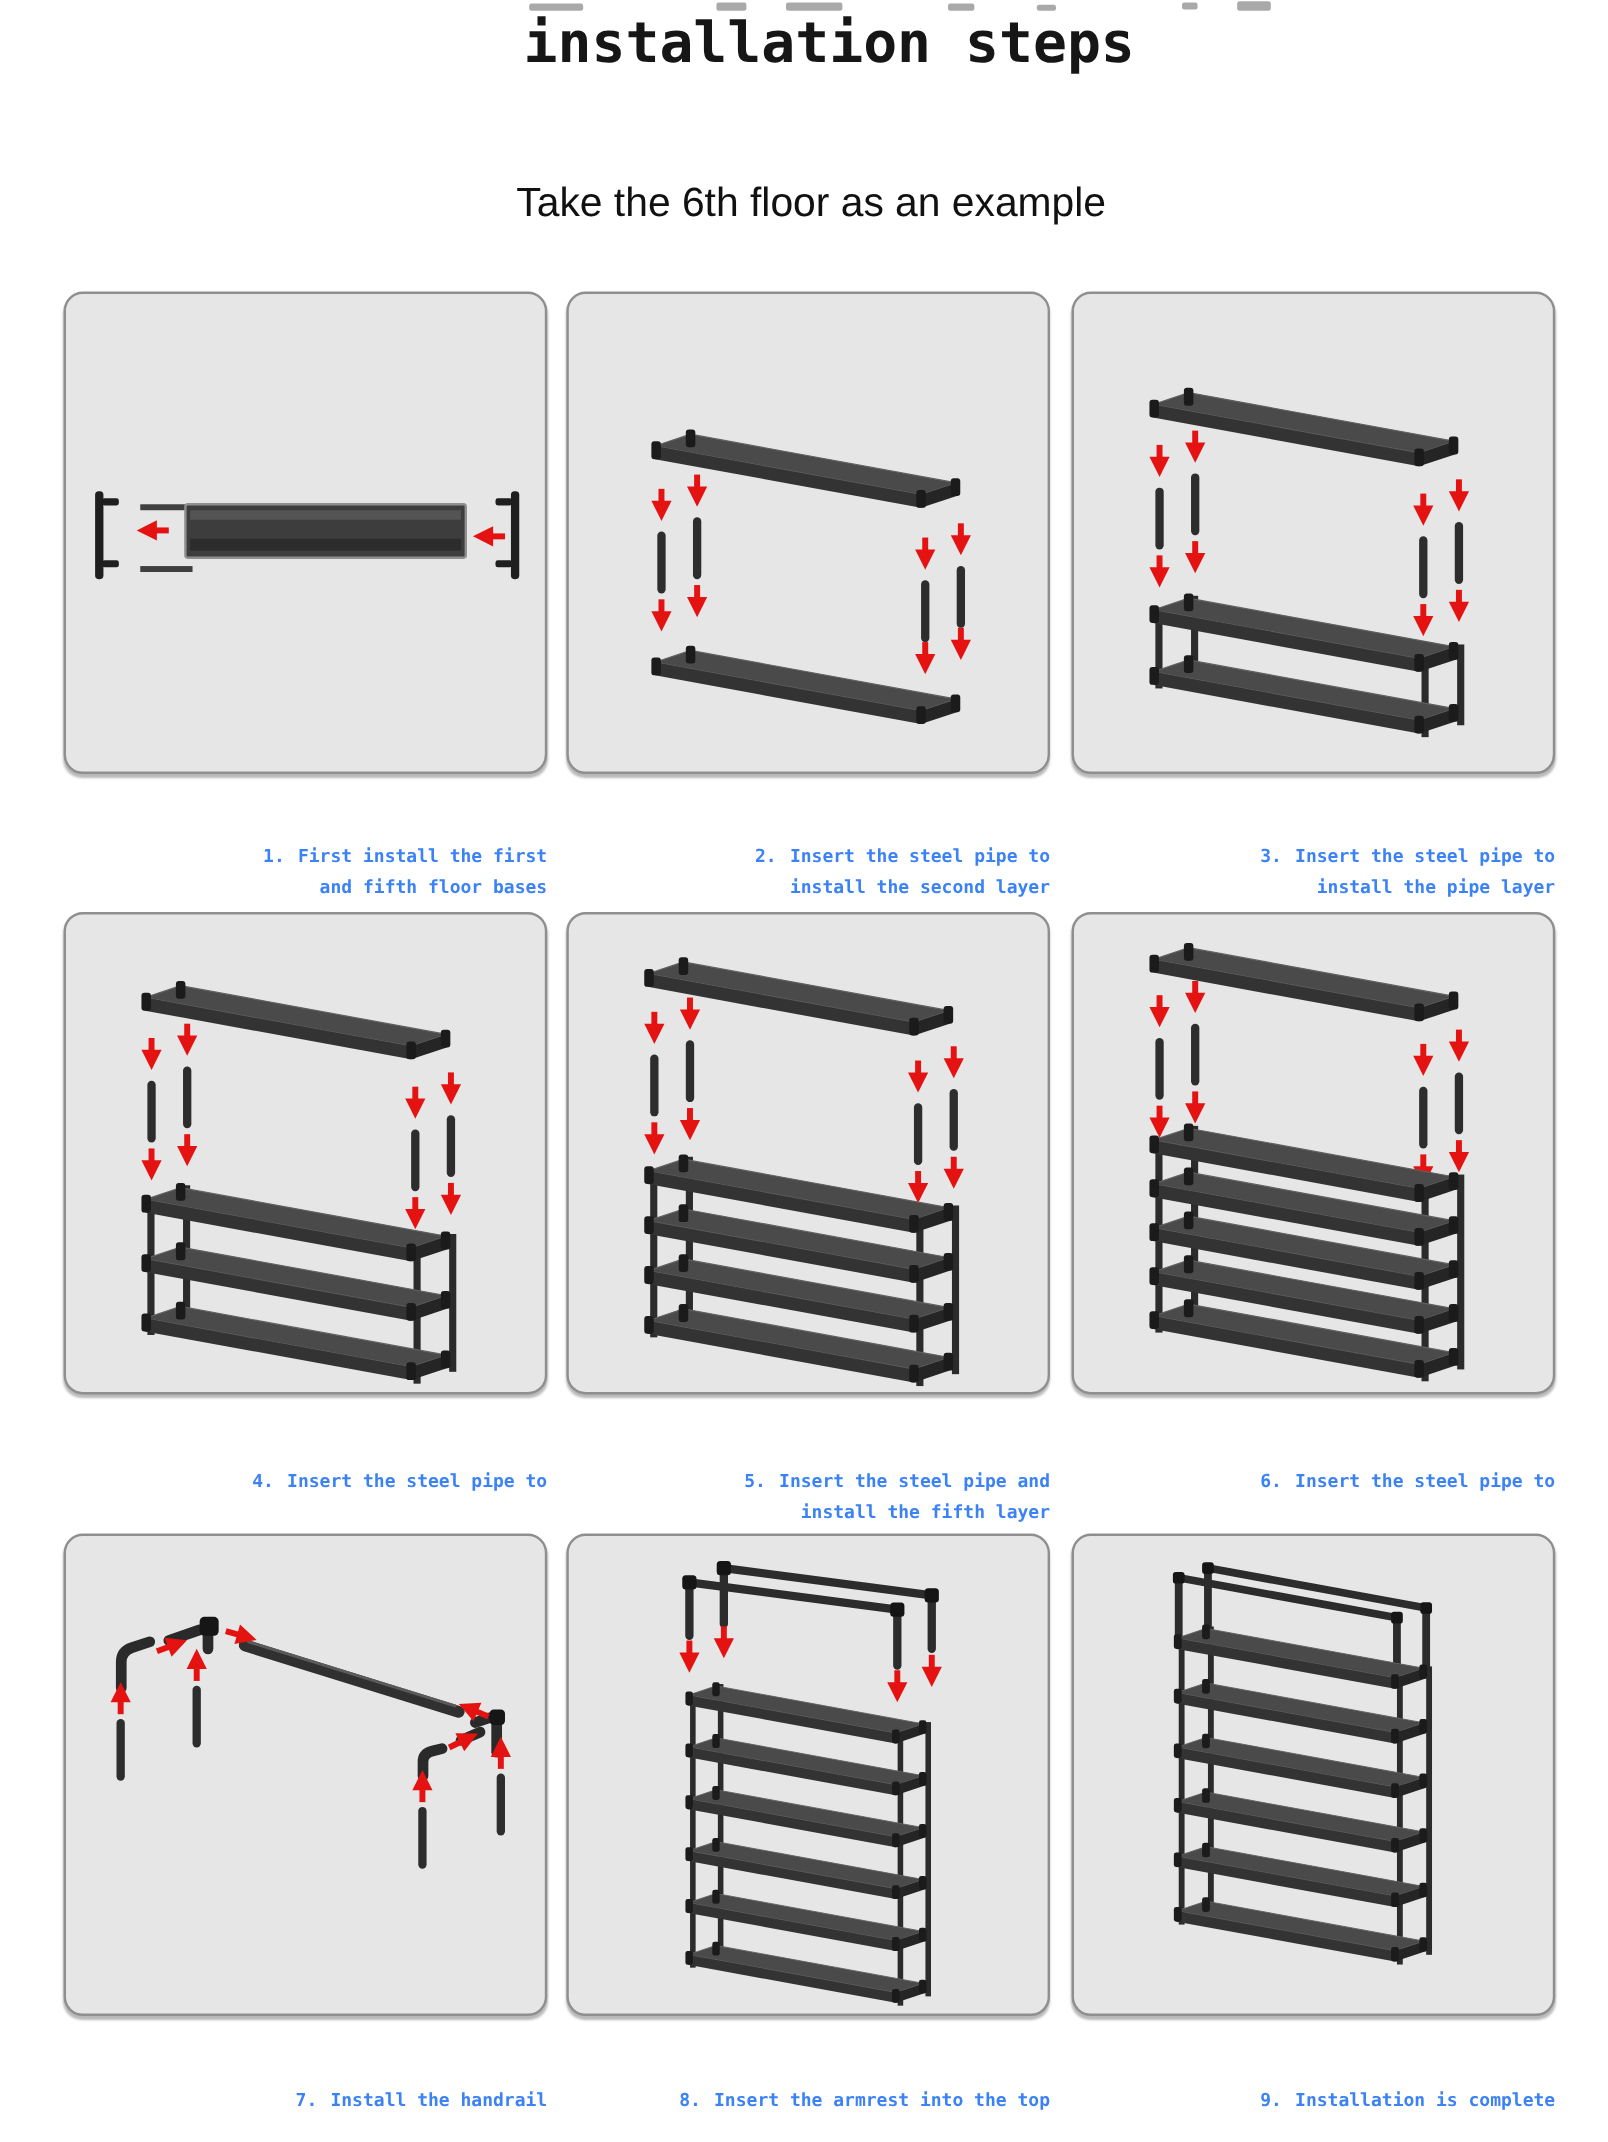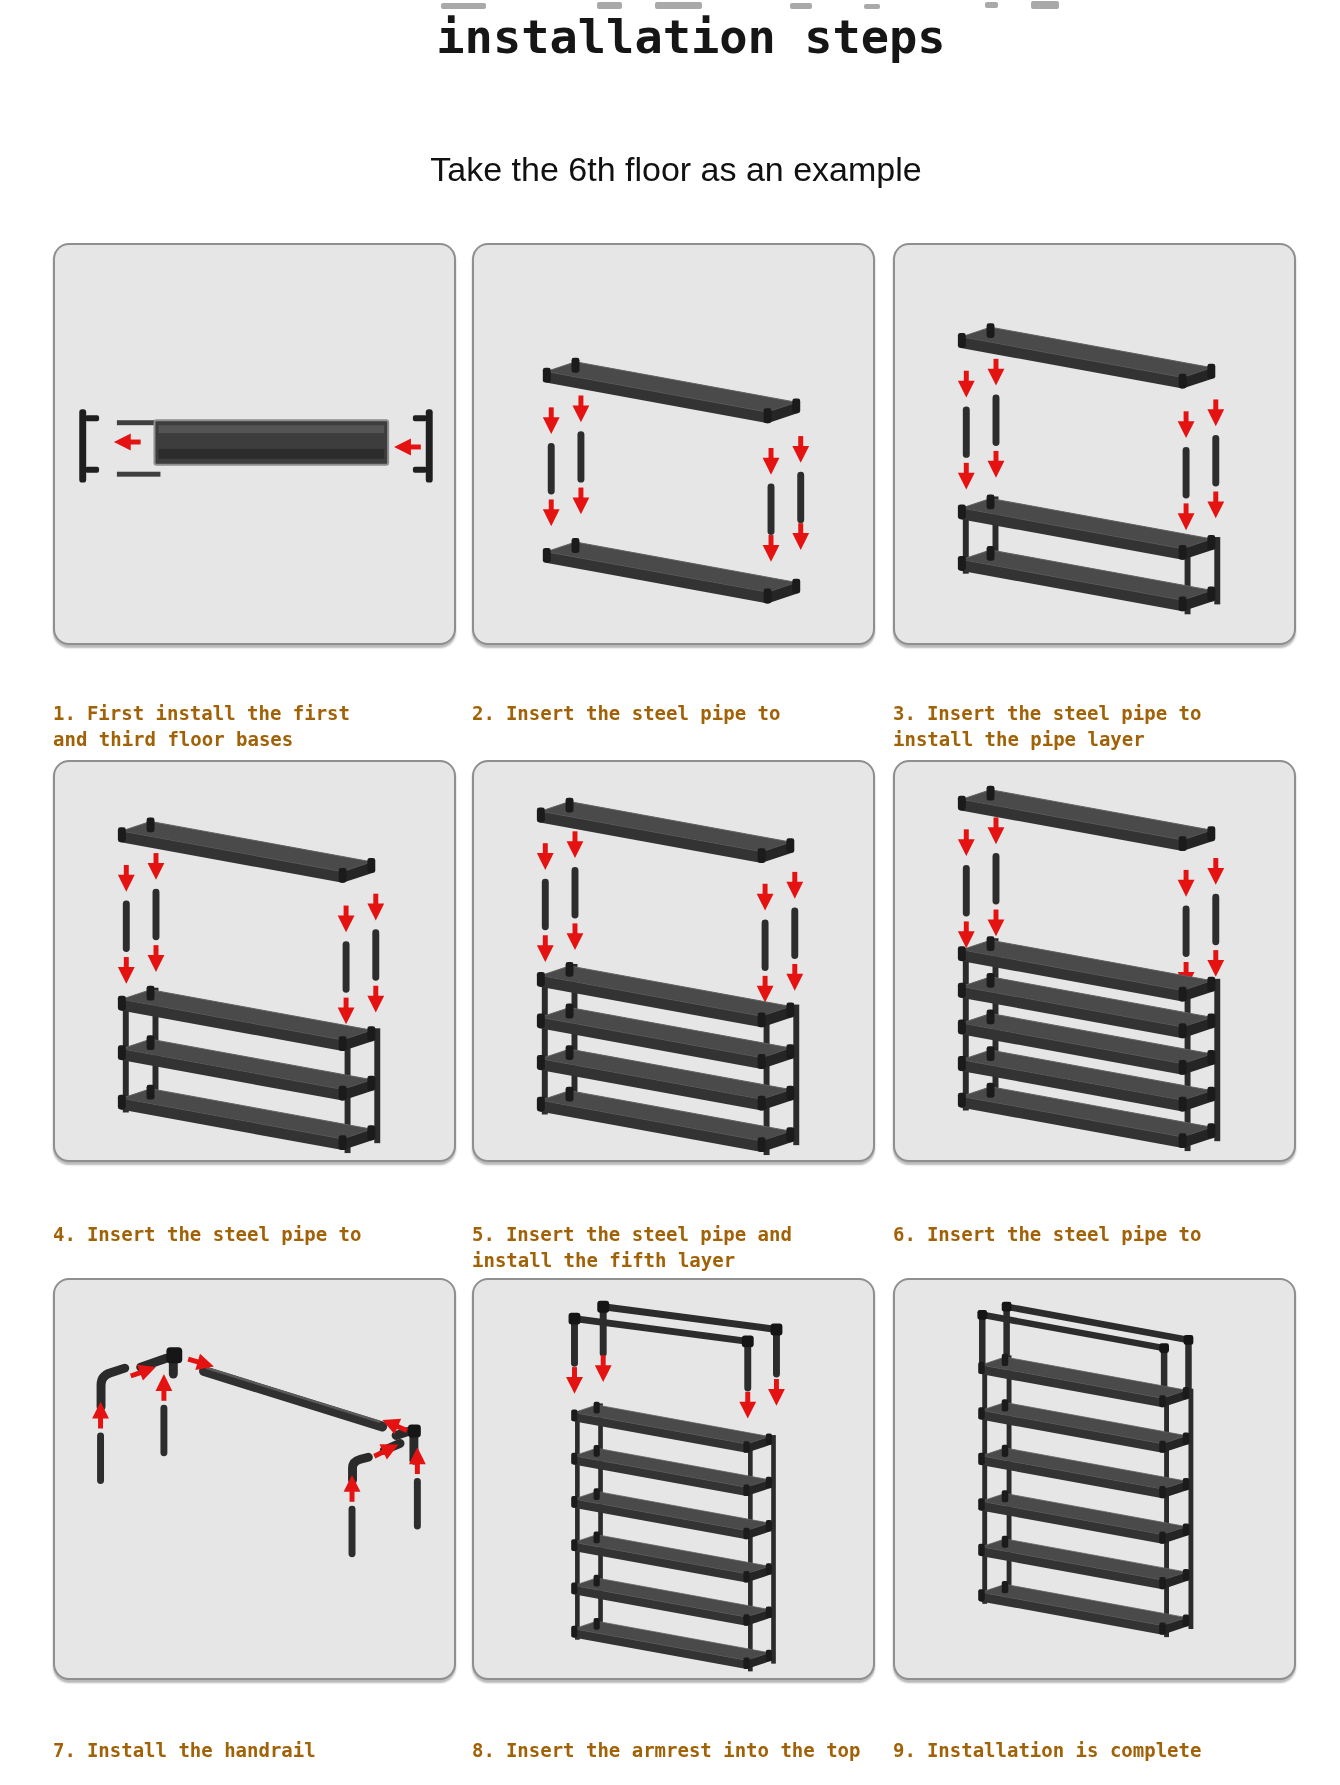--- a/index.html
+++ b/index.html
@@ -22,23 +22,23 @@
     font-family:"Liberation Sans", sans-serif; font-weight:400;
     font-size:34px; line-height:46px; color:#111111;
   }
   .panel {
     position:absolute; width:403px; height:402px; box-sizing:border-box;
     background:#e6e6e6; border:2px solid #8f8f8f; border-radius:16px;
     box-shadow:0 3px 2px rgba(0,0,0,0.28);
   }
   .panel svg { width:100%; height:100%; display:block; }
   .cap {
-    position:absolute; width:403px; text-align:left; white-space:nowrap;
+    position:absolute; width:403px; text-align:right; white-space:nowrap;
     font-family:"DejaVu Sans Mono", monospace; font-weight:bold;
-    font-size:19px; line-height:26px; color:#a16207;
+    font-size:15px; line-height:26px; color:#3b82f6;
   }
   .cap-num { margin-right:11px; }
   .dash { position:absolute; background:#a9a9a9; border-radius:2px; }
 </style>
 </head>
 <body>
 
 <div class="page">
 
   <svg width="0" height="0" style="position:absolute" aria-hidden="true">
@@ -180,24 +180,25 @@
       <use href="#arrow" transform="translate(71.5,220)"></use>
       <use href="#arrow" transform="translate(101.5,208)"></use>
       <use href="#arrow" transform="translate(293.5,261)"></use>
       <use href="#arrow" transform="translate(323.5,249)"></use>
       <use href="#rack2" transform="translate(66,266)"></use>
     </svg>
   </div>
 
   <div class="cap" style="left:53px;top:700px">
     <div><span class="cap-num">1.</span><span>First install the first</span></div>
-    <div>and third floor bases</div>
+    <div>and fifth floor bases</div>
   </div>
   <div class="cap" style="left:472px;top:700px">
     <div><span class="cap-num">2.</span><span>Insert the steel pipe to</span></div>
+    <div>install the second layer</div>
   </div>
   <div class="cap" style="left:893px;top:700px">
     <div><span class="cap-num">3.</span><span>Insert the steel pipe to</span></div>
     <div>install the pipe layer</div>
   </div>
 
   <div class="panel" style="left:53px;top:760px">
     <svg viewBox="0 0 402 402">
       <use href="#shelf" x="66" y="70"></use>
       <use href="#arrow" transform="translate(71.5,104)"></use>

